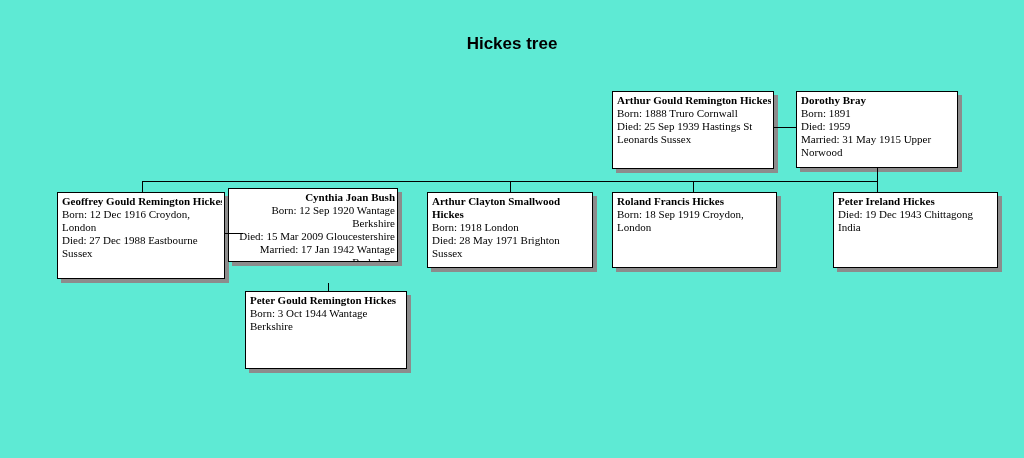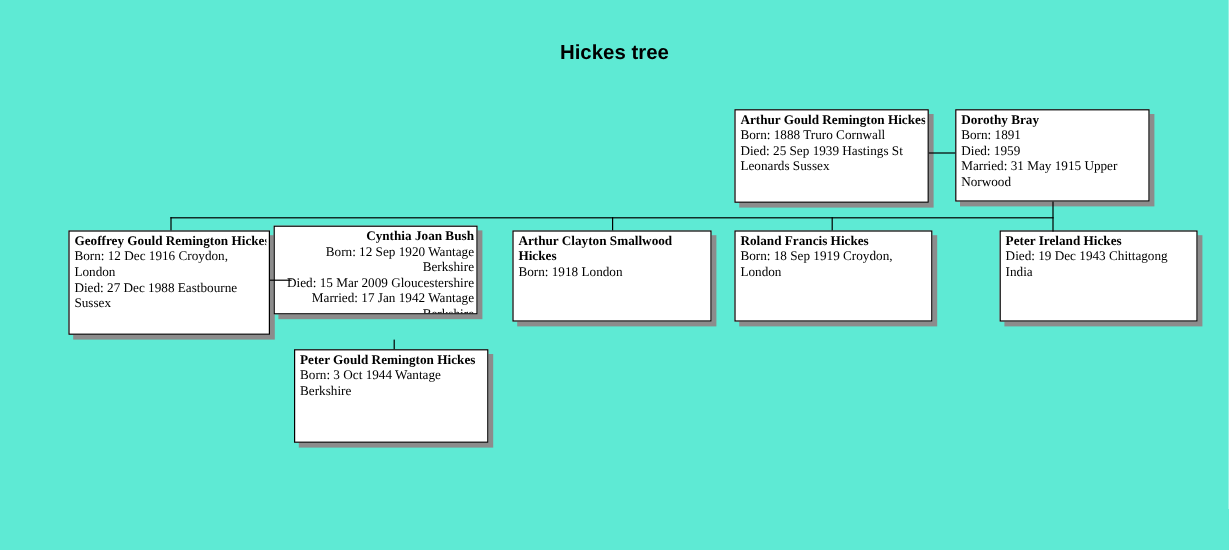--- a/index.html
+++ b/index.html
@@ -82,20 +82,21 @@
   <div class="pbox" style="left:228px; top:188px; width:170px; height:74px;text-align:right;">
     <div class="pname">Cynthia Joan Bush</div>
     <div class="pline">Born: 12 Sep 1920 Wantage Berkshire</div>
     <div class="pline">Died: 15 Mar 2009 Gloucestershire</div>
     <div class="pline">Married: 17 Jan 1942 Wantage Berkshire</div>
   </div>
 
   <div class="pbox" style="left:427px; top:192px; width:166px; height:76px;">
     <div class="pname">Arthur Clayton Smallwood Hickes</div>
     <div class="pline">Born: 1918 London</div>
+    <div class="pline">Died: 28 May 1971 Brighton Sussex</div>
   </div>
 
   <div class="pbox" style="left:612px; top:192px; width:165px; height:76px;">
     <div class="pname">Roland Francis Hickes</div>
     <div class="pline">Born: 18 Sep 1919 Croydon, London</div>
   </div>
 
   <div class="pbox" style="left:793px; top:192px; width:165px; height:76px;margin-left:40px;">
     <div class="pname">Peter Ireland Hickes</div>
     <div class="pline">Died: 19 Dec 1943 Chittagong India</div>

